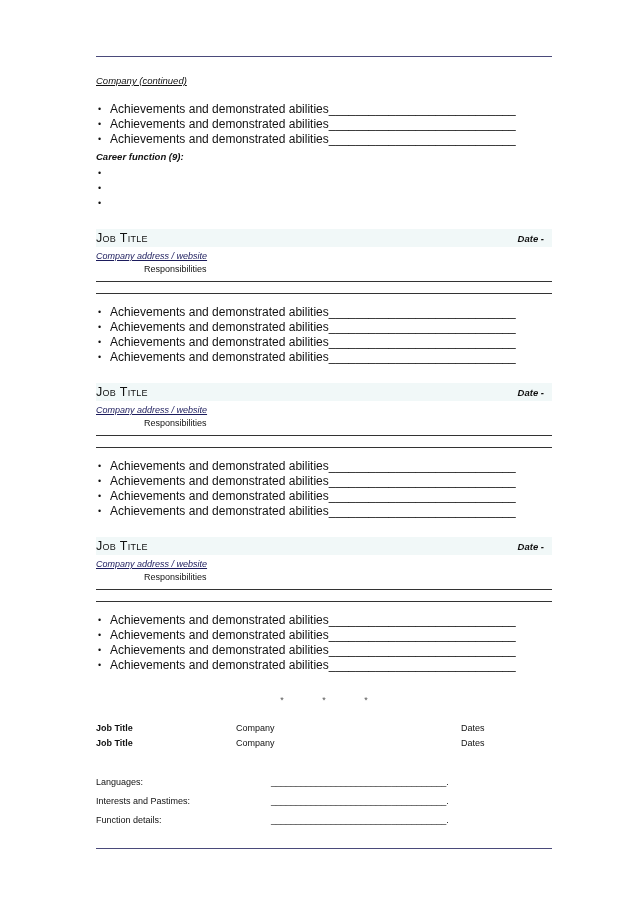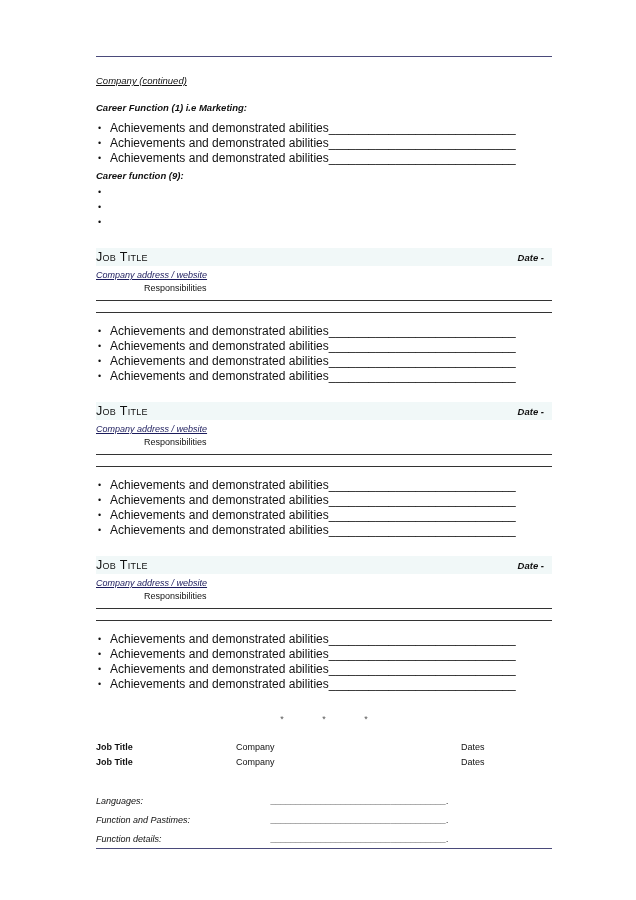--- a/index.html
+++ b/index.html
@@ -173,21 +173,20 @@
   td.col-title { width: 140px; font-weight: bold; }
   td.col-company { width: 225px; font-weight: normal; }
   td.col-dates { font-weight: normal; }
 
   .personal {
     margin-top: 24px;
   }
   .personal-row {
     display: flex;
     font-size: 9px;
-    font-style: italic;
     color: #111;
     margin-bottom: 9px;
   }
   .personal-label {
     width: 175px;
     white-space: nowrap;
   }
   .personal-value {
     flex: 1;
     white-space: nowrap;
@@ -197,21 +196,20 @@
 <body>
 
 <div class="page">
 
   <div class="content">
 
     <div class="rule-top"></div>
 
     <div class="company-continued">Company (continued)</div>
 
-    <div class="career-function">Career Function (1) i.e Marketing:</div>
 
     <ul class="bullets">
       <li>Achievements and demonstrated abilities____________________________</li>
       <li>Achievements and demonstrated abilities____________________________</li>
       <li>Achievements and demonstrated abilities____________________________</li>
     </ul>
 
     <div class="career-function-2">Career function (9):</div>
 
     <ul class="bullets">
@@ -294,21 +292,21 @@
         </tr>
       </tbody>
     </table>
 
     <div class="personal">
       <div class="personal-row">
         <span class="personal-label">Languages:</span>
         <span class="personal-value">___________________________________.</span>
       </div>
       <div class="personal-row">
-        <span class="personal-label">Function and Pastimes:</span>
+        <span class="personal-label">Interests and Pastimes:</span>
         <span class="personal-value">___________________________________.</span>
       </div>
       <div class="personal-row">
         <span class="personal-label">Function details:</span>
         <span class="personal-value">___________________________________.</span>
       </div>
     </div>
 
   </div>
 

